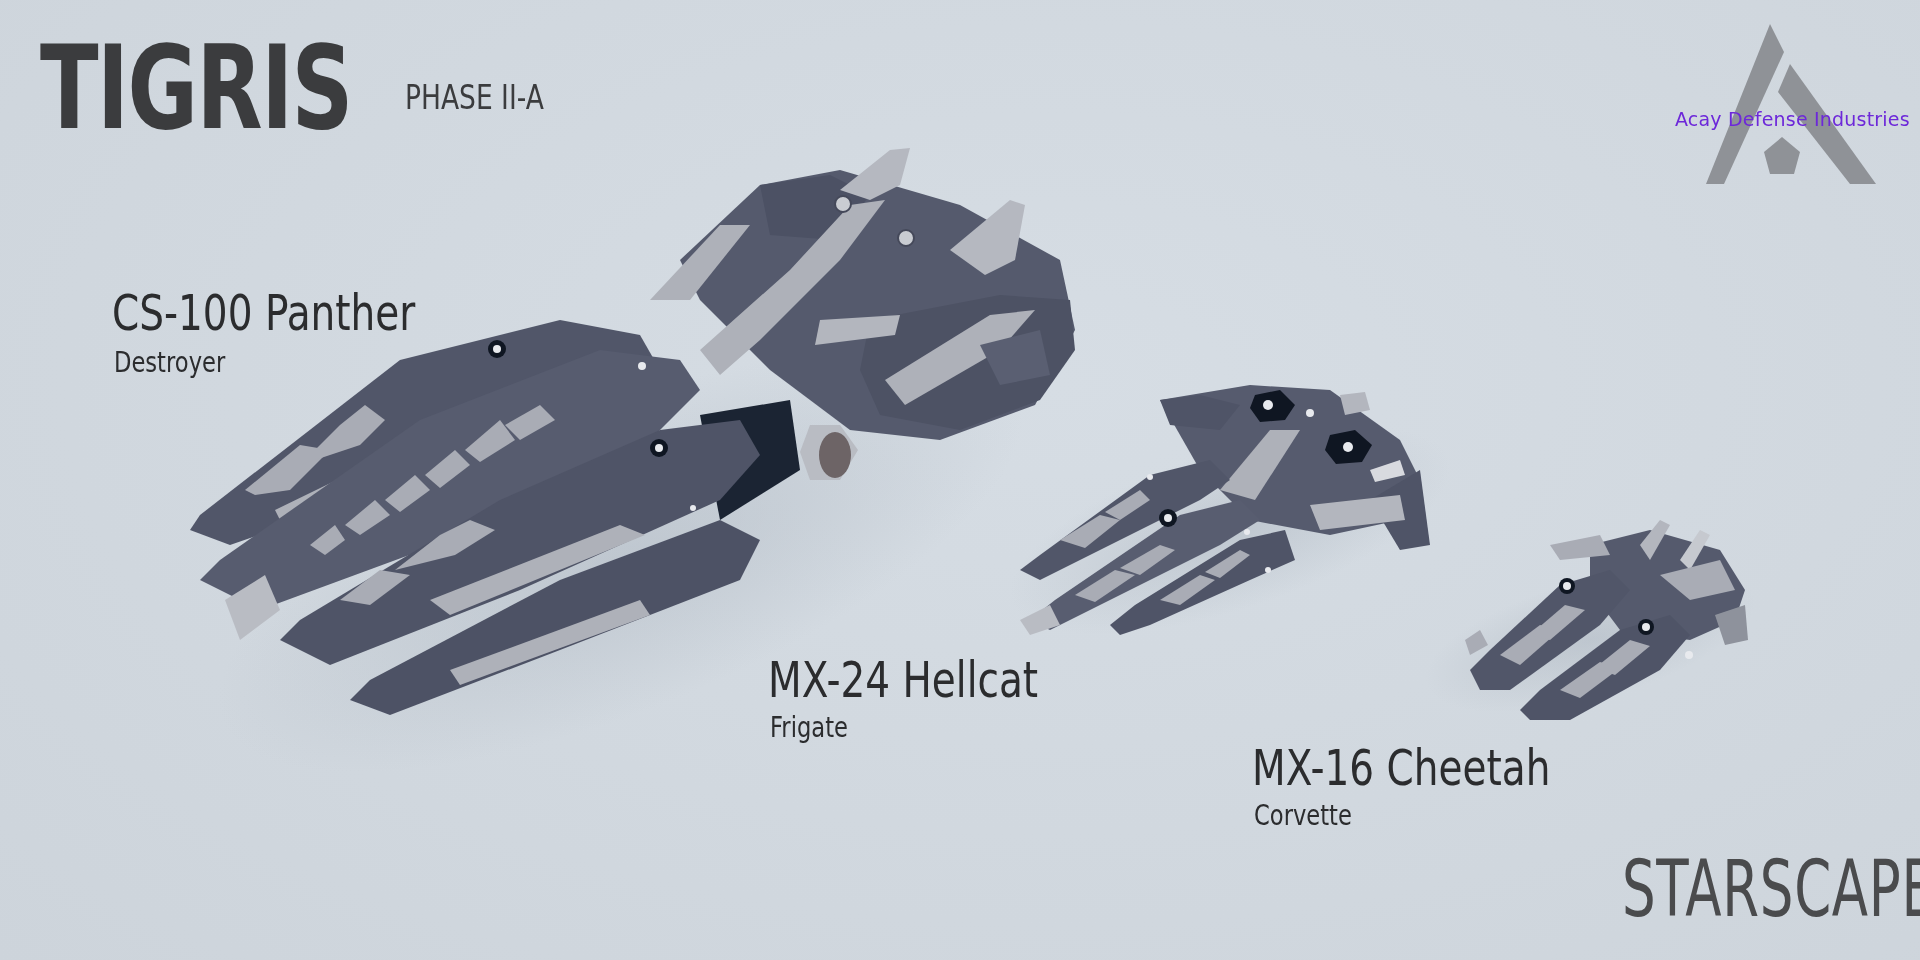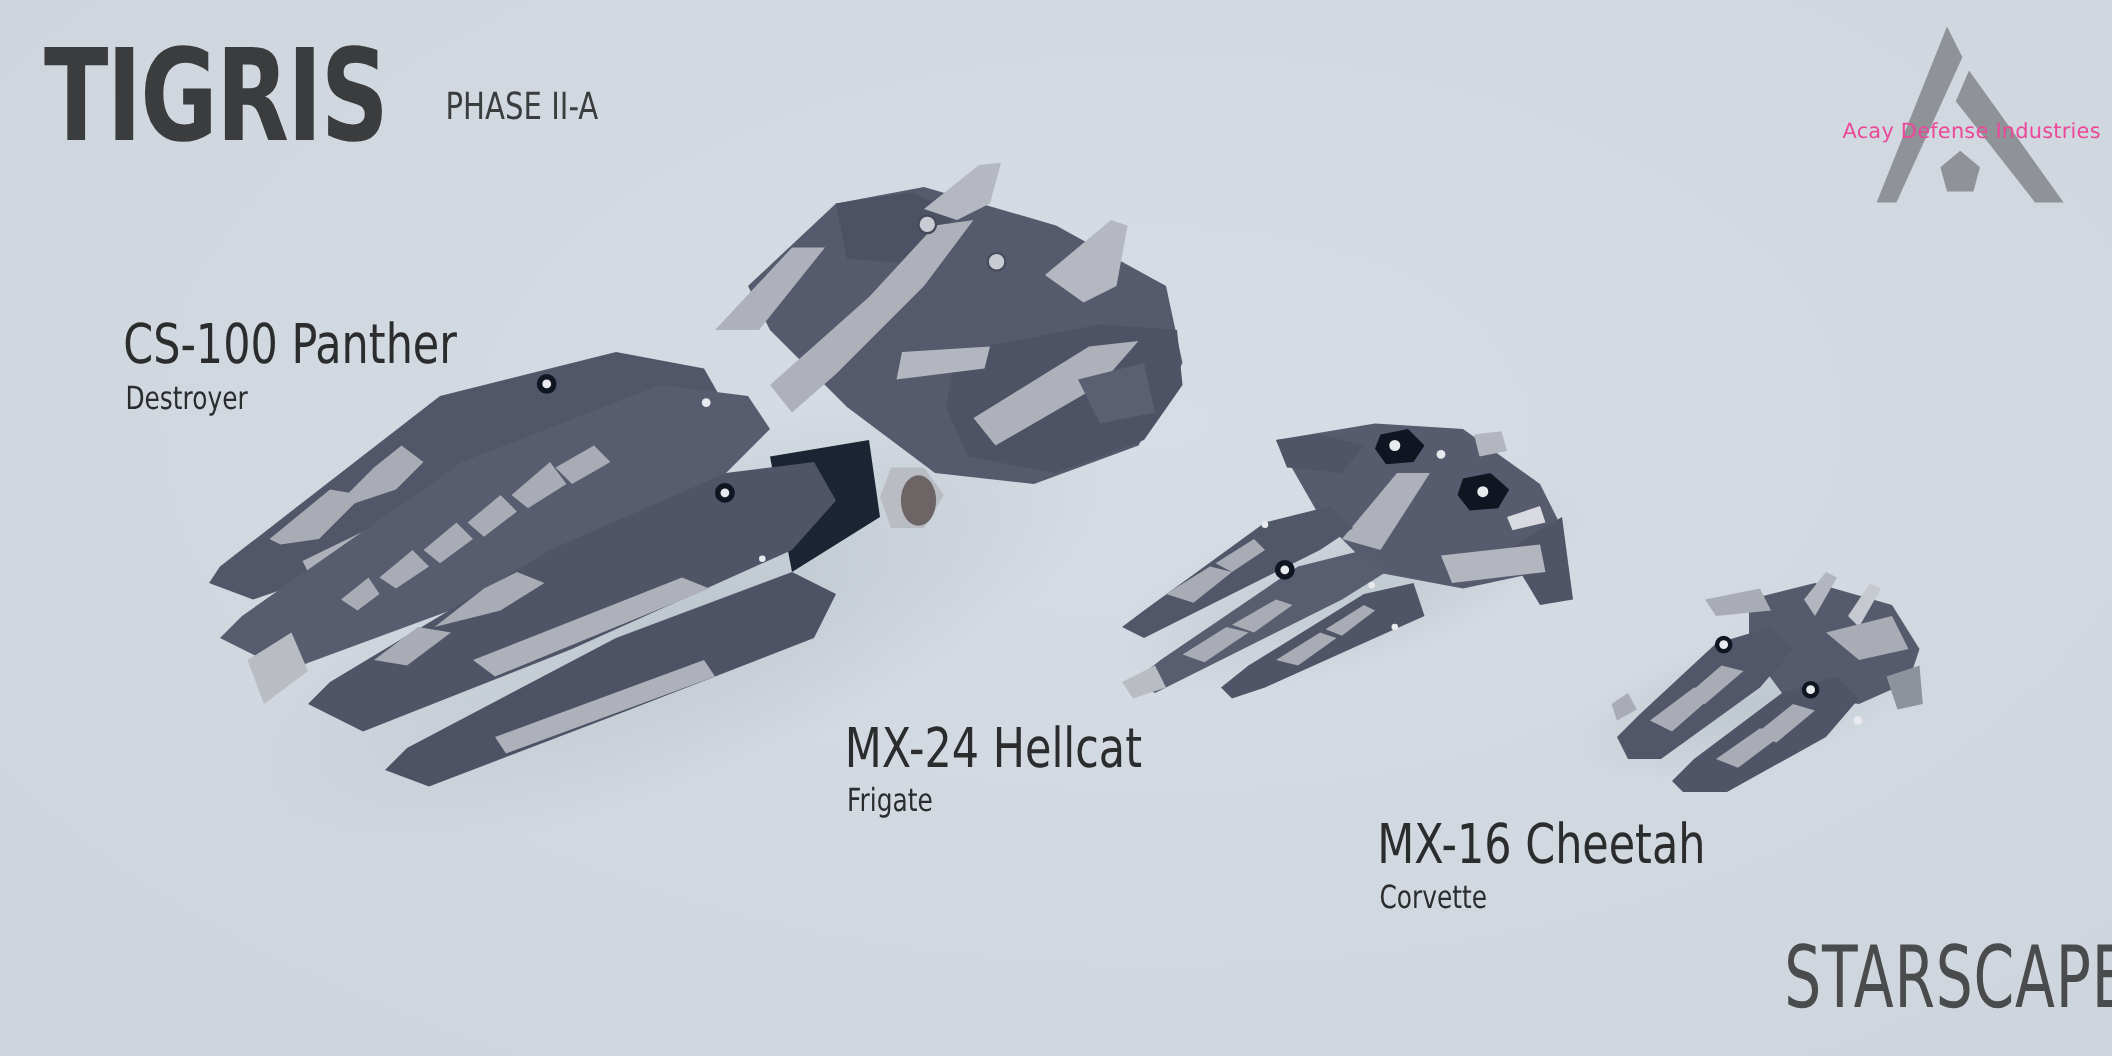--- a/index.html
+++ b/index.html
@@ -17,21 +17,21 @@
   }
   .subtitle {
     position: absolute; left: 405px; top: 80px;
     font-size: 34px; font-weight: normal;
     transform: scaleX(0.78); transform-origin: left top; line-height: 1;
     color: #3b3c3e;
   }
   .logo { position: absolute; left: 1700px; top: 22px; width: 180px; height: 170px; }
   .logo-text {
     position: absolute; left: 1675px; top: 108px;
-    font-family: "DejaVu Sans", sans-serif; font-size: 19px; color: #ec4899;
+    font-family: "DejaVu Sans", sans-serif; font-size: 19px; color: #6d28d9;
     letter-spacing: 0.2px; white-space: nowrap;
   }
   .ship-name {
     position: absolute; font-size: 50px; font-weight: normal; line-height: 1;
     transform: scaleX(0.78); transform-origin: left top; white-space: nowrap; color: #2b2c2e;
   }
   .ship-class {
     position: absolute; font-size: 29px; line-height: 1;
     transform: scaleX(0.78); transform-origin: left top; white-space: nowrap; color: #2b2c2e;
   }

